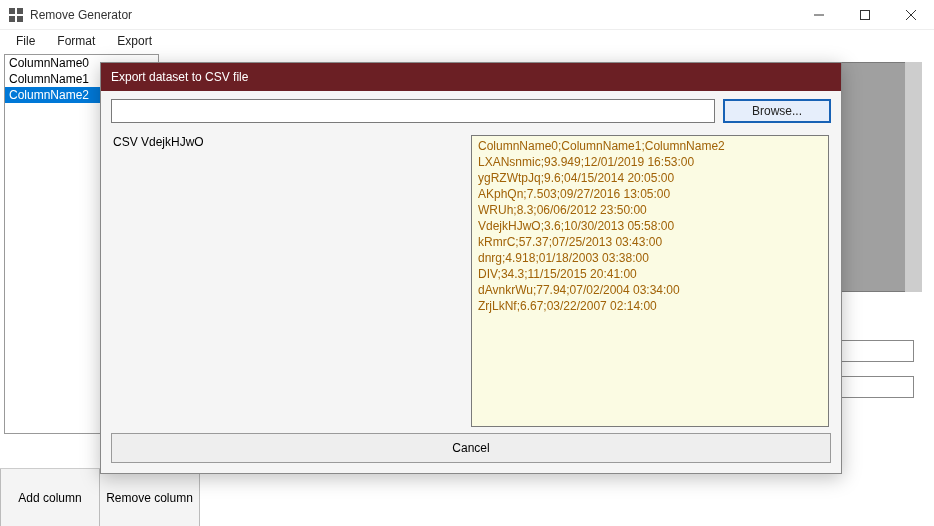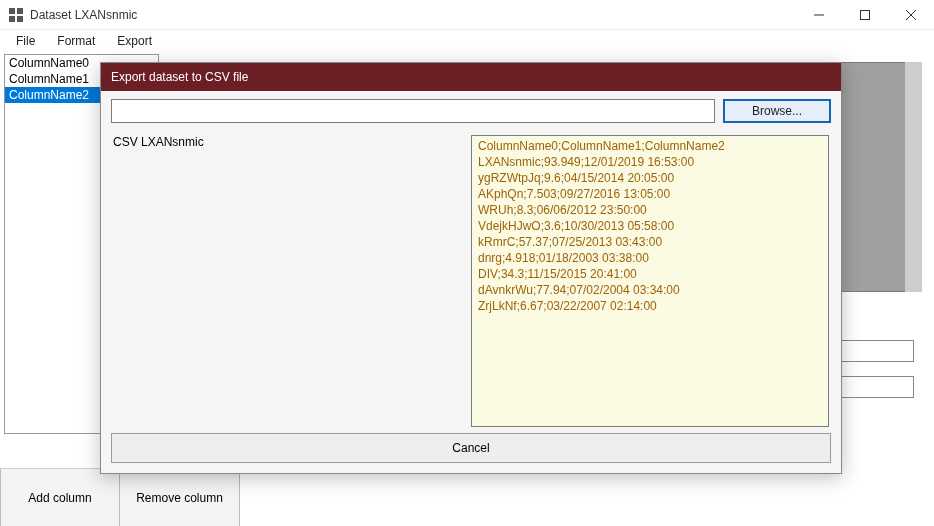--- a/index.html
+++ b/index.html
@@ -22,21 +22,21 @@
 
   .previewlabel { position:absolute; left:230px; top:16px; font-size:12px; color:#737373;}
   .previewbox { position:absolute; left:226px; top:10px; right:12px; height:230px; background:#a0a0a0; border:1px solid #7a7a7a;}
   .vscroll { position:absolute; right:12px; top:10px; width:17px; height:230px; background:#f0f0f0; border-left:1px solid #ccc;}
   .vscroll .thumb { width:100%; height:100%; background:#cdcdcd;}
 
   .rowinputs { position:absolute; left:226px; right:20px; top:288px;}
   .rowinputs input { width:100%; height:22px; border:1px solid #888; margin-bottom:14px; padding:0 4px;}
 
   .bottombar { position:absolute; left:0; bottom:0; height:58px; width:430px; border-top:1px solid #ccc; display:flex;}
-  .bigbtn { flex:none; width:120px; height:58px; border:1px solid #bbb; border-top:none; background:#f4f4f4; display:flex; align-items:center; justify-content:center; }
+  .bigbtn { flex:none; width:100px; height:58px; border:1px solid #bbb; border-top:none; background:#f4f4f4; display:flex; align-items:center; justify-content:center; }
   .bigbtn + .bigbtn { border-left:none;}
 
   
   .modal { position:absolute; left:100px; top:10px; width:742px; height:412px; background:#f5f5f5; border:1px solid #888; box-shadow:0 4px 18px rgba(0,0,0,0.25);}
   .modal .dlgtitle { height:28px; background:#6b1f24; color:#ffffff; display:flex; align-items:center; padding:0 10px; font-size:12px;}
   .modal .dlgbody { padding:8px 10px 0 10px; position:relative; height:calc(100% - 28px);}
   .pathrow { display:flex; gap:8px; align-items:center; margin-bottom:10px;}
   .pathrow input { flex:1; height:24px; border:1px solid #7a7a7a; background:#fff;}
   .browsebtn { width:108px; height:24px; border:2px solid #1862b5; background:#e6eefb; color:#222; display:flex; align-items:center; justify-content:center;}
   .paramlabel { position:absolute; left:12px; top:44px;}
@@ -52,21 +52,21 @@
 
 <div class="titlebar">
   <span class="appicon">
     <svg width="16" height="16" viewBox="0 0 16 16">
         <rect x="1" y="1" width="6" height="6" fill="#555"></rect>
         <rect x="9" y="1" width="6" height="6" fill="#555"></rect>
         <rect x="1" y="9" width="6" height="6" fill="#555"></rect>
         <rect x="9" y="9" width="6" height="6" fill="#555"></rect>
       </svg>
   </span>
-  <span class="title">Dataset LXANsnmic</span>
+  <span class="title">Remove Generator</span>
   <div class="winbtns">
     <div class="winbtn">
       <svg width="10" height="10" viewBox="0 0 10 10">
           <line x1="0" y1="5" x2="10" y2="5" stroke="#333" stroke-width="1"></line>
         </svg>
     </div>
     <div class="winbtn">
       <svg width="10" height="10" viewBox="0 0 10 10">
           <rect x="0.5" y="0.5" width="9" height="9" fill="none" stroke="#333" stroke-width="1"></rect>
         </svg>
@@ -115,21 +115,21 @@
 
   <div class="modal">
     <div class="dlgtitle">Export dataset to CSV file</div>
     <div class="dlgbody">
       <div class="pathrow">
         <input type="text" value="" style="">
         <div class="browsebtn">
             <span>Browse...</span>
           </div>
       </div>
-      <div class="paramlabel">CSV LXANsnmic</div>
+      <div class="paramlabel">CSV VdejkHJwO</div>
       <div class="csvbox">ColumnName0;ColumnName1;ColumnName2
 LXANsnmic;93.949;12/01/2019 16:53:00
 ygRZWtpJq;9.6;04/15/2014 20:05:00
 AKphQn;7.503;09/27/2016 13:05:00
 WRUh;8.3;06/06/2012 23:50:00
 VdejkHJwO;3.6;10/30/2013 05:58:00
 kRmrC;57.37;07/25/2013 03:43:00
 dnrg;4.918;01/18/2003 03:38:00
 DIV;34.3;11/15/2015 20:41:00
 dAvnkrWu;77.94;07/02/2004 03:34:00

